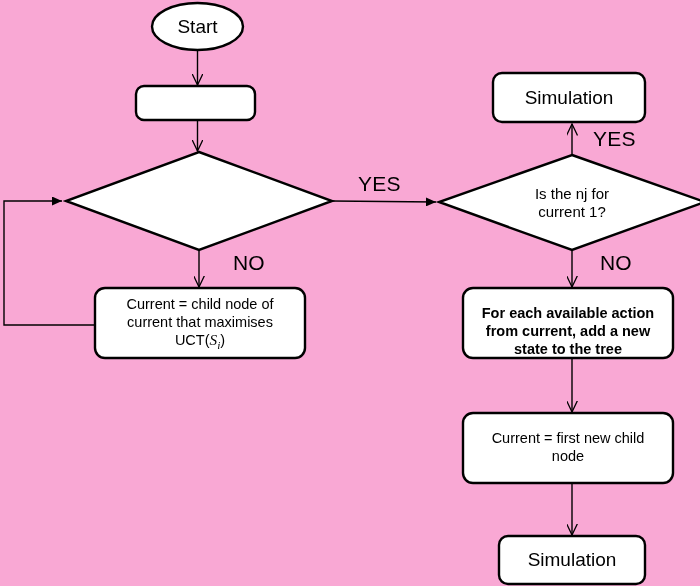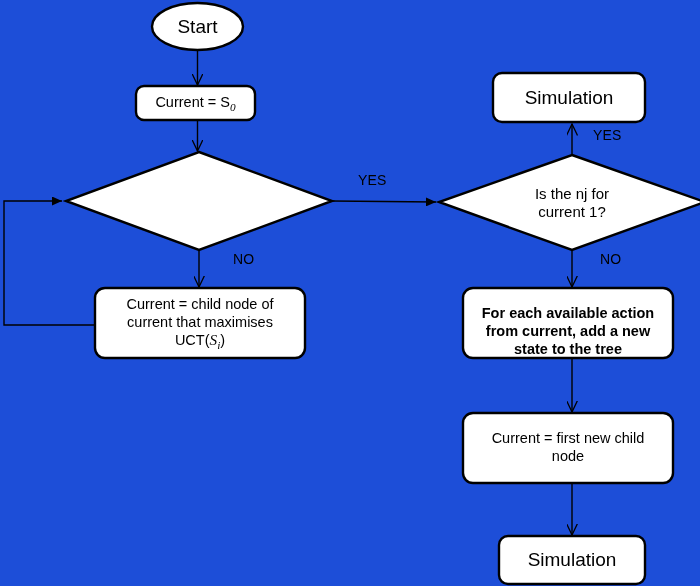--- a/index.html
+++ b/index.html
@@ -9,21 +9,21 @@
     background: #ffffff;
   }
   body {
     font-family: "Liberation Sans", sans-serif;
     -webkit-font-smoothing: antialiased;
   }
   #flowchart-canvas {
     position: relative;
     width: 700px;
     height: 586px;
-    background: #1d4ed8;
+    background: #f9a8d4;
     overflow: hidden;
   }
   #flowchart-svg {
     position: absolute;
     top: 0;
     left: 0;
     width: 700px;
     height: 586px;
   }
   .node-label {
@@ -33,21 +33,21 @@
     justify-content: center;
     text-align: center;
     color: #000000;
     line-height: 1.22;
     pointer-events: none;
     white-space: pre-line;
   }
   .edge-label {
     position: absolute;
     color: #000000;
-    font-size: 14px;
+    font-size: 21px;
     letter-spacing: 0.2px;
     line-height: 1;
     white-space: nowrap;
   }
   .proc-text { font-size: 14.5px; }
   .start-text { font-size: 19px; }
   .decision-text { font-size: 15px; }
   .sim-text { font-size: 19px; }
   .mathvar {
     font-style: italic;
@@ -111,23 +111,20 @@
 
     <line x1="572" y1="358" x2="572" y2="412" stroke="#000000" stroke-width="1.4" marker-end="url(#arrowopen)"></line>
 
     <line x1="572" y1="483" x2="572" y2="535" stroke="#000000" stroke-width="1.4" marker-end="url(#arrowopen)"></line>
   </svg>
 
   <div class="node-label start-text" style="left:152px; top:3px; width:91px; height:47px;">
     <span>Start</span>
   </div>
 
-  <div class="node-label proc-text" style="left:136px; top:86px; width:119px; height:34px;">
-    <span><span>Current = S</span><span class="mathsub">0</span></span>
-  </div>
 
 
   <div class="node-label proc-text" style="left:95px; top:288px; width:210px; height:70px;">
     <span><span>Current = child node of
 current that maximises
 UCT(</span><span class="mathvar">S</span><span class="mathsub">i</span><span>)</span></span>
   </div>
 
   <div class="node-label decision-text" style="left:497px; top:156px; width:150px; height:94px;">
     <span>Is the nj for

